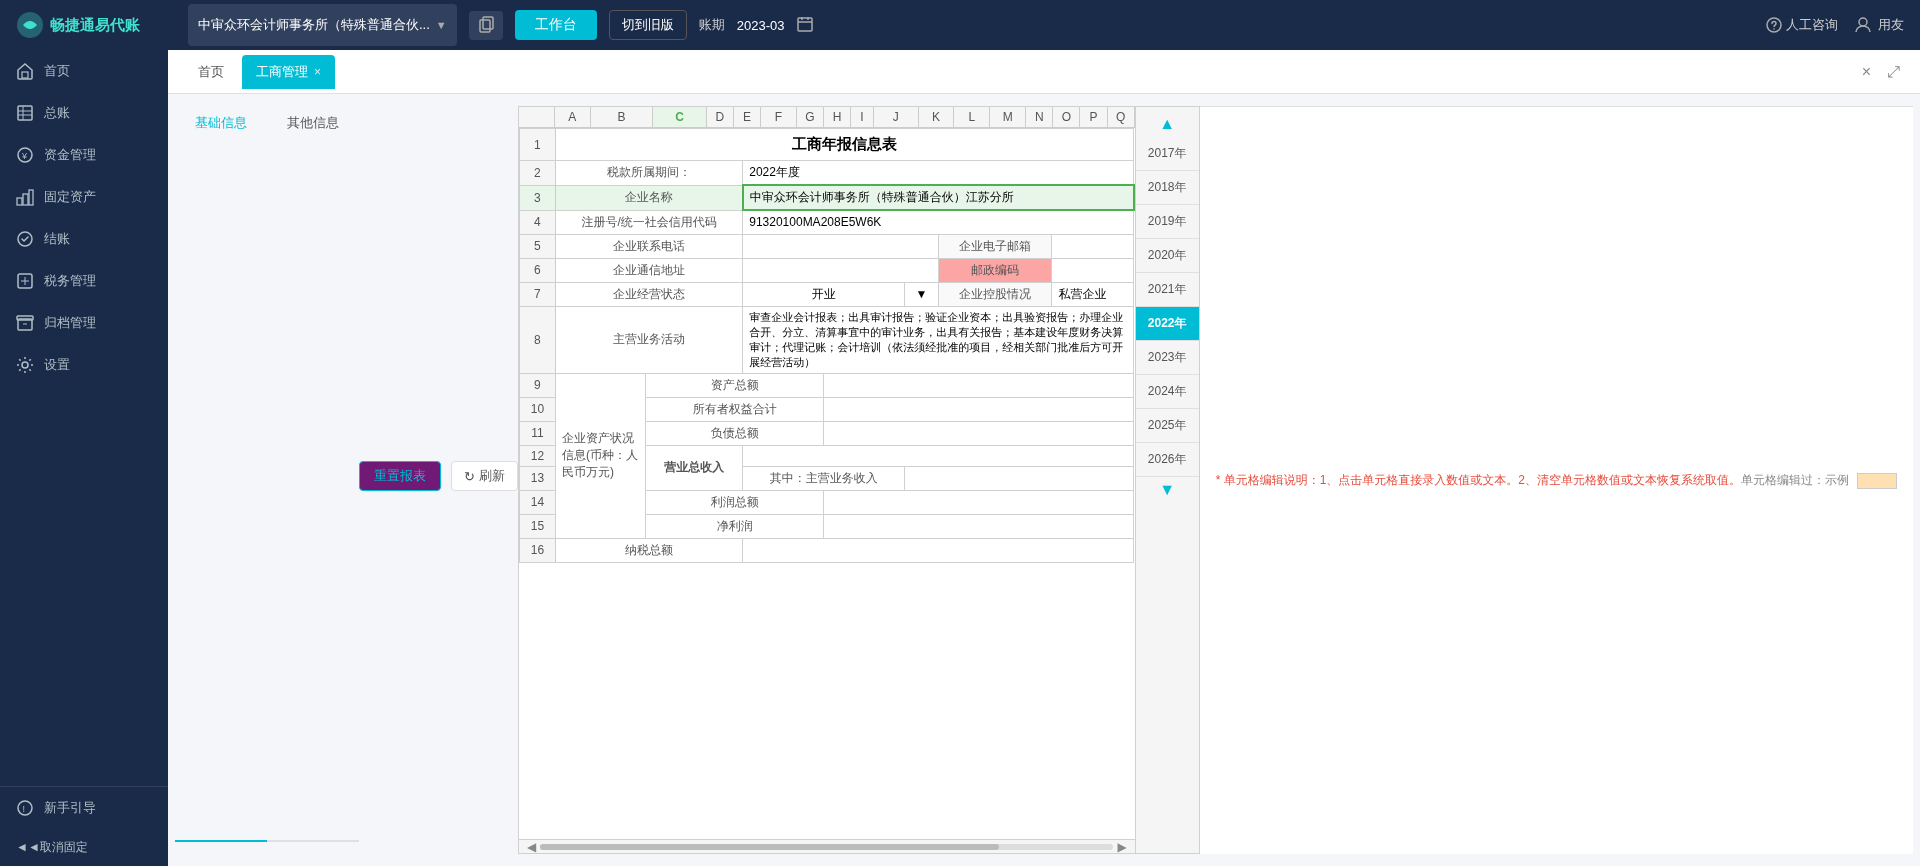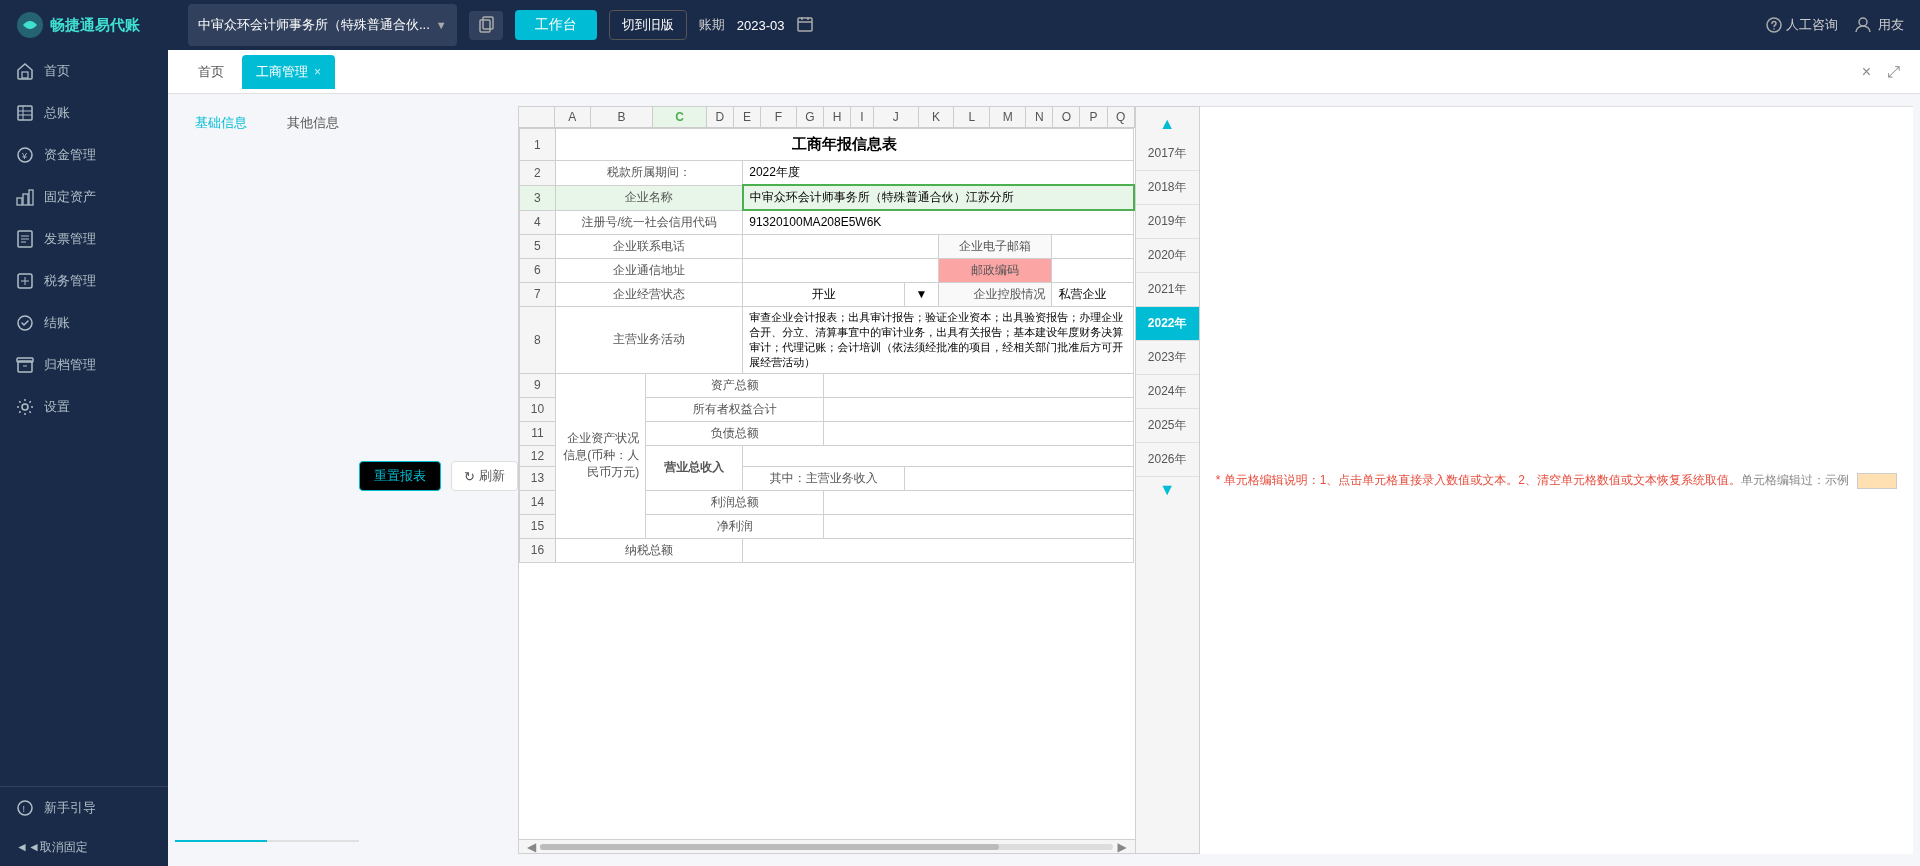--- a/index.html
+++ b/index.html
@@ -79,21 +79,21 @@
     .subtab-bar { display: flex; gap: 0; border-bottom: 2px solid #e0e0e0; margin-bottom: 12px; }
     .subtab {
       padding: 8px 20px; cursor: pointer; font-size: 13px; color: #555;
       border-bottom: 2px solid transparent; margin-bottom: -2px;
     }
     .subtab.active { color: #00bcd4; border-bottom: 2px solid #00bcd4; }
 
     
     .toolbar { display: flex; justify-content: flex-end; align-items: center; gap: 10px; margin-bottom: 8px; }
     .reset-btn {
-      border: 1px solid #00bcd4; color: #00bcd4; background: #000000;
+      border: 1px solid #00bcd4; color: #00bcd4; background: #701a75;
       border-radius: 4px; padding: 5px 14px; font-size: 13px; cursor: pointer;
     }
     .refresh-btn {
       border: 1px solid #ddd; color: #555; background: #fff;
       border-radius: 4px; padding: 5px 12px; font-size: 13px; cursor: pointer;
       display: flex; align-items: center; gap: 4px;
     }
 
     
     .spreadsheet-wrapper { flex: 1; display: flex; overflow: hidden; border: 1px solid #d0d0d0; background: #fff; }
@@ -256,46 +256,35 @@
             <rect x="1" y="10" width="5" height="7" stroke="#b0bec5" stroke-width="1.3" fill="none"></rect>
             <rect x="7" y="6" width="5" height="11" stroke="#b0bec5" stroke-width="1.3" fill="none"></rect>
             <rect x="13" y="2" width="4" height="15" stroke="#b0bec5" stroke-width="1.3" fill="none"></rect>
           </svg>
         </span>
         <span>固定资产</span>
       </div>
       <div class="sidebar-item">
         <span class="sidebar-item-icon">
           <svg viewBox="0 0 18 18" fill="none" width="18" height="18">
-            <rect x="2" y="1" width="14" height="16" rx="1" stroke="#b0bec5" stroke-width="1.5" fill="none"></rect>
-            <line x1="5" y1="6" x2="13" y2="6" stroke="#b0bec5" stroke-width="1"></line>
-            <line x1="5" y1="9" x2="13" y2="9" stroke="#b0bec5" stroke-width="1"></line>
-            <line x1="5" y1="12" x2="10" y2="12" stroke="#b0bec5" stroke-width="1"></line>
-          </svg>
-        </span>
-        <span>发票管理</span>
+            <circle cx="9" cy="9" r="7" stroke="#b0bec5" stroke-width="1.5" fill="none"></circle>
+            <path d="M6 9l2 2 4-4" stroke="#b0bec5" stroke-width="1.5" fill="none" stroke-linecap="round"></path>
+          </svg>
+        </span>
+        <span>结账</span>
       </div>
       <div class="sidebar-item">
         <span class="sidebar-item-icon">
           <svg viewBox="0 0 18 18" fill="none" width="18" height="18">
             <rect x="2" y="2" width="14" height="14" rx="2" stroke="#b0bec5" stroke-width="1.5" fill="none"></rect>
             <line x1="5" y1="9" x2="13" y2="9" stroke="#b0bec5" stroke-width="1"></line>
             <line x1="9" y1="5" x2="9" y2="13" stroke="#b0bec5" stroke-width="1"></line>
           </svg>
         </span>
         <span>税务管理</span>
-      </div>
-      <div class="sidebar-item">
-        <span class="sidebar-item-icon">
-          <svg viewBox="0 0 18 18" fill="none" width="18" height="18">
-            <circle cx="9" cy="9" r="7" stroke="#b0bec5" stroke-width="1.5" fill="none"></circle>
-            <path d="M6 9l2 2 4-4" stroke="#b0bec5" stroke-width="1.5" fill="none" stroke-linecap="round"></path>
-          </svg>
-        </span>
-        <span>结账</span>
       </div>
       <div class="sidebar-item">
         <span class="sidebar-item-icon">
           <svg viewBox="0 0 18 18" fill="none" width="18" height="18">
             <rect x="2" y="5" width="14" height="11" rx="1" stroke="#b0bec5" stroke-width="1.5" fill="none"></rect>
             <rect x="1" y="2" width="16" height="4" rx="1" stroke="#b0bec5" stroke-width="1.5" fill="none"></rect>
             <line x1="7" y1="10" x2="11" y2="10" stroke="#b0bec5" stroke-width="1"></line>
           </svg>
         </span>
         <span>归档管理</span>
@@ -420,33 +409,33 @@
                 <td colspan="7"></td>
                 <td colspan="2" style="text-align:center;color:#555;background:#fca5a5;">邮政编码</td>
                 <td colspan="6"></td>
               </tr>
 
               <tr>
                 <td class="row-num">7</td>
                 <td colspan="2" style="text-align:center;color:#555;">企业经营状态</td>
                 <td colspan="6" style="text-align:center;">开业</td>
                 <td style="text-align:center;">▼</td>
-                <td colspan="2" style="text-align:right;color:#555;background:#f9f9f9;">企业控股情况</td>
+                <td colspan="2" style="text-align:center;color:#555;background:#f9f9f9;">企业控股情况</td>
                 <td colspan="6">私营企业</td>
               </tr>
 
               <tr>
                 <td class="row-num">8</td>
                 <td colspan="2" style="text-align:center;color:#555;">主营业务活动</td>
                 <td colspan="15" style="white-space:normal;font-size:11px;">审查企业会计报表；出具审计报告；验证企业资本；出具验资报告；办理企业合开、分立、清算事宜中的审计业务，出具有关报告；基本建设年度财务决算审计；代理记账；会计培训（依法须经批准的项目，经相关部门批准后方可开展经营活动）</td>
               </tr>
 
               <tr>
                 <td class="row-num">9</td>
-                <td rowspan="7" style="text-align:right;color:#555;vertical-align:middle;white-space:normal;">企业资产状况信息(币种：人民币万元)</td>
+                <td rowspan="7" style="text-align:left;color:#555;vertical-align:middle;white-space:normal;">企业资产状况信息(币种：人民币万元)</td>
                 <td colspan="2" style="text-align:center;color:#555;">资产总额</td>
                 <td colspan="14"></td>
               </tr>
 
               <tr>
                 <td class="row-num">10</td>
                 <td colspan="2" style="text-align:center;color:#555;">所有者权益合计</td>
                 <td colspan="14"></td>
               </tr>
 

